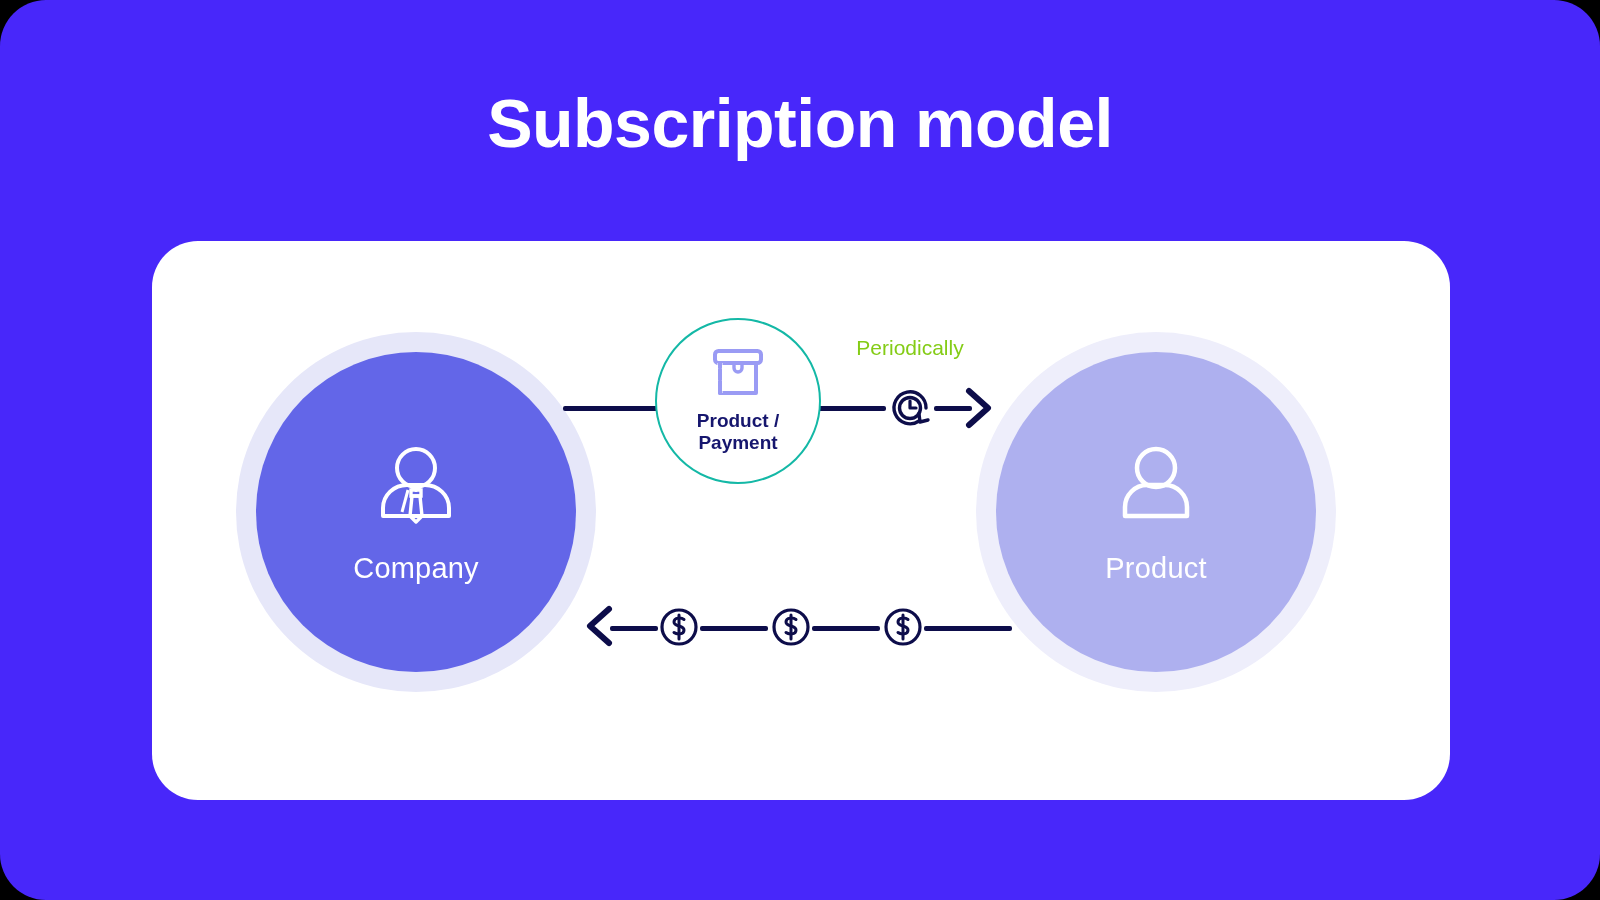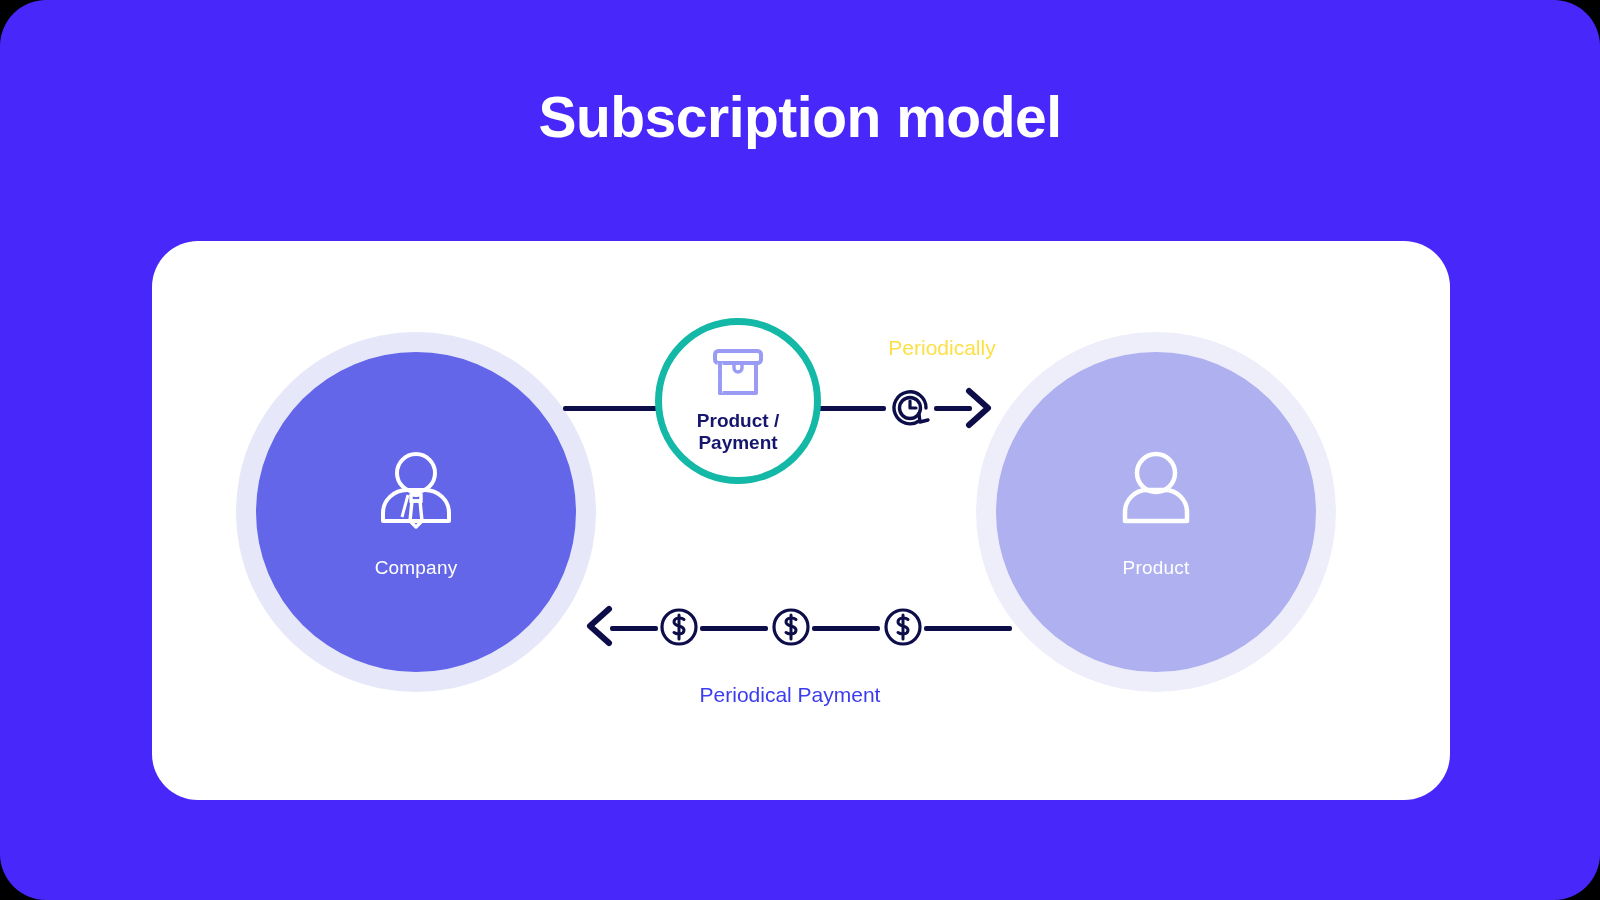--- a/index.html
+++ b/index.html
@@ -21,21 +21,21 @@
     border-radius: 46px;
     overflow: hidden;
   }
   #title {
     position: absolute;
     left: 0;
     top: 86px;
     width: 1600px;
     text-align: center;
     color: #ffffff;
-    font-size: 57px;
+    font-size: 68px;
     font-weight: 700;
     letter-spacing: -0.5px;
     line-height: 1.1;
   }
   #card {
     position: absolute;
     left: 152px;
     top: 241px;
     width: 1298px;
     height: 559px;
@@ -75,38 +75,38 @@
   }
   #customer-disc {
     left: 996px;
     top: 352px;
     width: 320px;
     height: 320px;
     background: #aeb0ef;
   }
   .node-label {
     color: #ffffff;
-    font-size: 19px;
+    font-size: 29px;
     font-weight: 400;
     margin-top: 16px;
     letter-spacing: 0.2px;
   }
   .node-icon {
     display: block;
   }
   
   #product-circle {
     position: absolute;
     left: 655px;
     top: 318px;
     width: 166px;
     height: 166px;
     border-radius: 50%;
     background: #ffffff;
-    border: 7px solid #14b8a6;
+    border: 2px solid #14b8a6;
     box-sizing: border-box;
     display: flex;
     flex-direction: column;
     align-items: center;
     justify-content: center;
   }
   #product-label {
     color: #16166e;
     font-size: 19px;
     font-weight: 700;
@@ -124,25 +124,25 @@
   #line-top-left  { left: 563px;  top: 406px; width: 95px; }
   #line-top-right { left: 818px;  top: 406px; width: 68px; }
   #line-bot-a { left: 610px;  top: 626px; width: 48px; }
   #line-bot-b { left: 700px;  top: 626px; width: 68px; }
   #line-bot-c { left: 812px;  top: 626px; width: 68px; }
   #line-bot-d { left: 924px;  top: 626px; width: 88px; }
   #line-arrow-right-tail { left: 934px; top: 406px; width: 38px; }
   .svg-abs { position: absolute; }
   #periodically-label {
     position: absolute;
-    left: 822px;
+    left: 790px;
     top: 336px;
     width: 240px;
     text-align: center;
-    color: #fde047;
+    color: #84cc16;
     font-size: 21px;
     font-weight: 400;
   }
   #payment-label {
     position: absolute;
     left: 640px;
     top: 683px;
     width: 300px;
     text-align: center;
     color: #3b3bf0;
@@ -253,15 +253,14 @@
   <span class="svg-abs" style="left:882px; top:606px;">
     <svg width="42" height="42" viewBox="0 0 42 42" fill="none">
       <circle cx="21" cy="21" r="17" stroke="#0d0d4a" stroke-width="3.2" fill="none"></circle>
       <path d="M26 13.5 c-2.5 -2 -10 -2.5 -10 2.5 c0 5 10 3 10 8 c0 5 -7.5 4.5 -10 2.5" stroke="#0d0d4a" stroke-width="3" fill="none" stroke-linecap="round"></path>
       <path d="M21 9 v24" stroke="#0d0d4a" stroke-width="3" stroke-linecap="round"></path>
     </svg>
   </span>
 
   <div class="flow-line" id="line-bot-d"></div>
 
-  <div id="payment-label">Periodical Payment</div>
 
 </div>
 
 </body></html>

